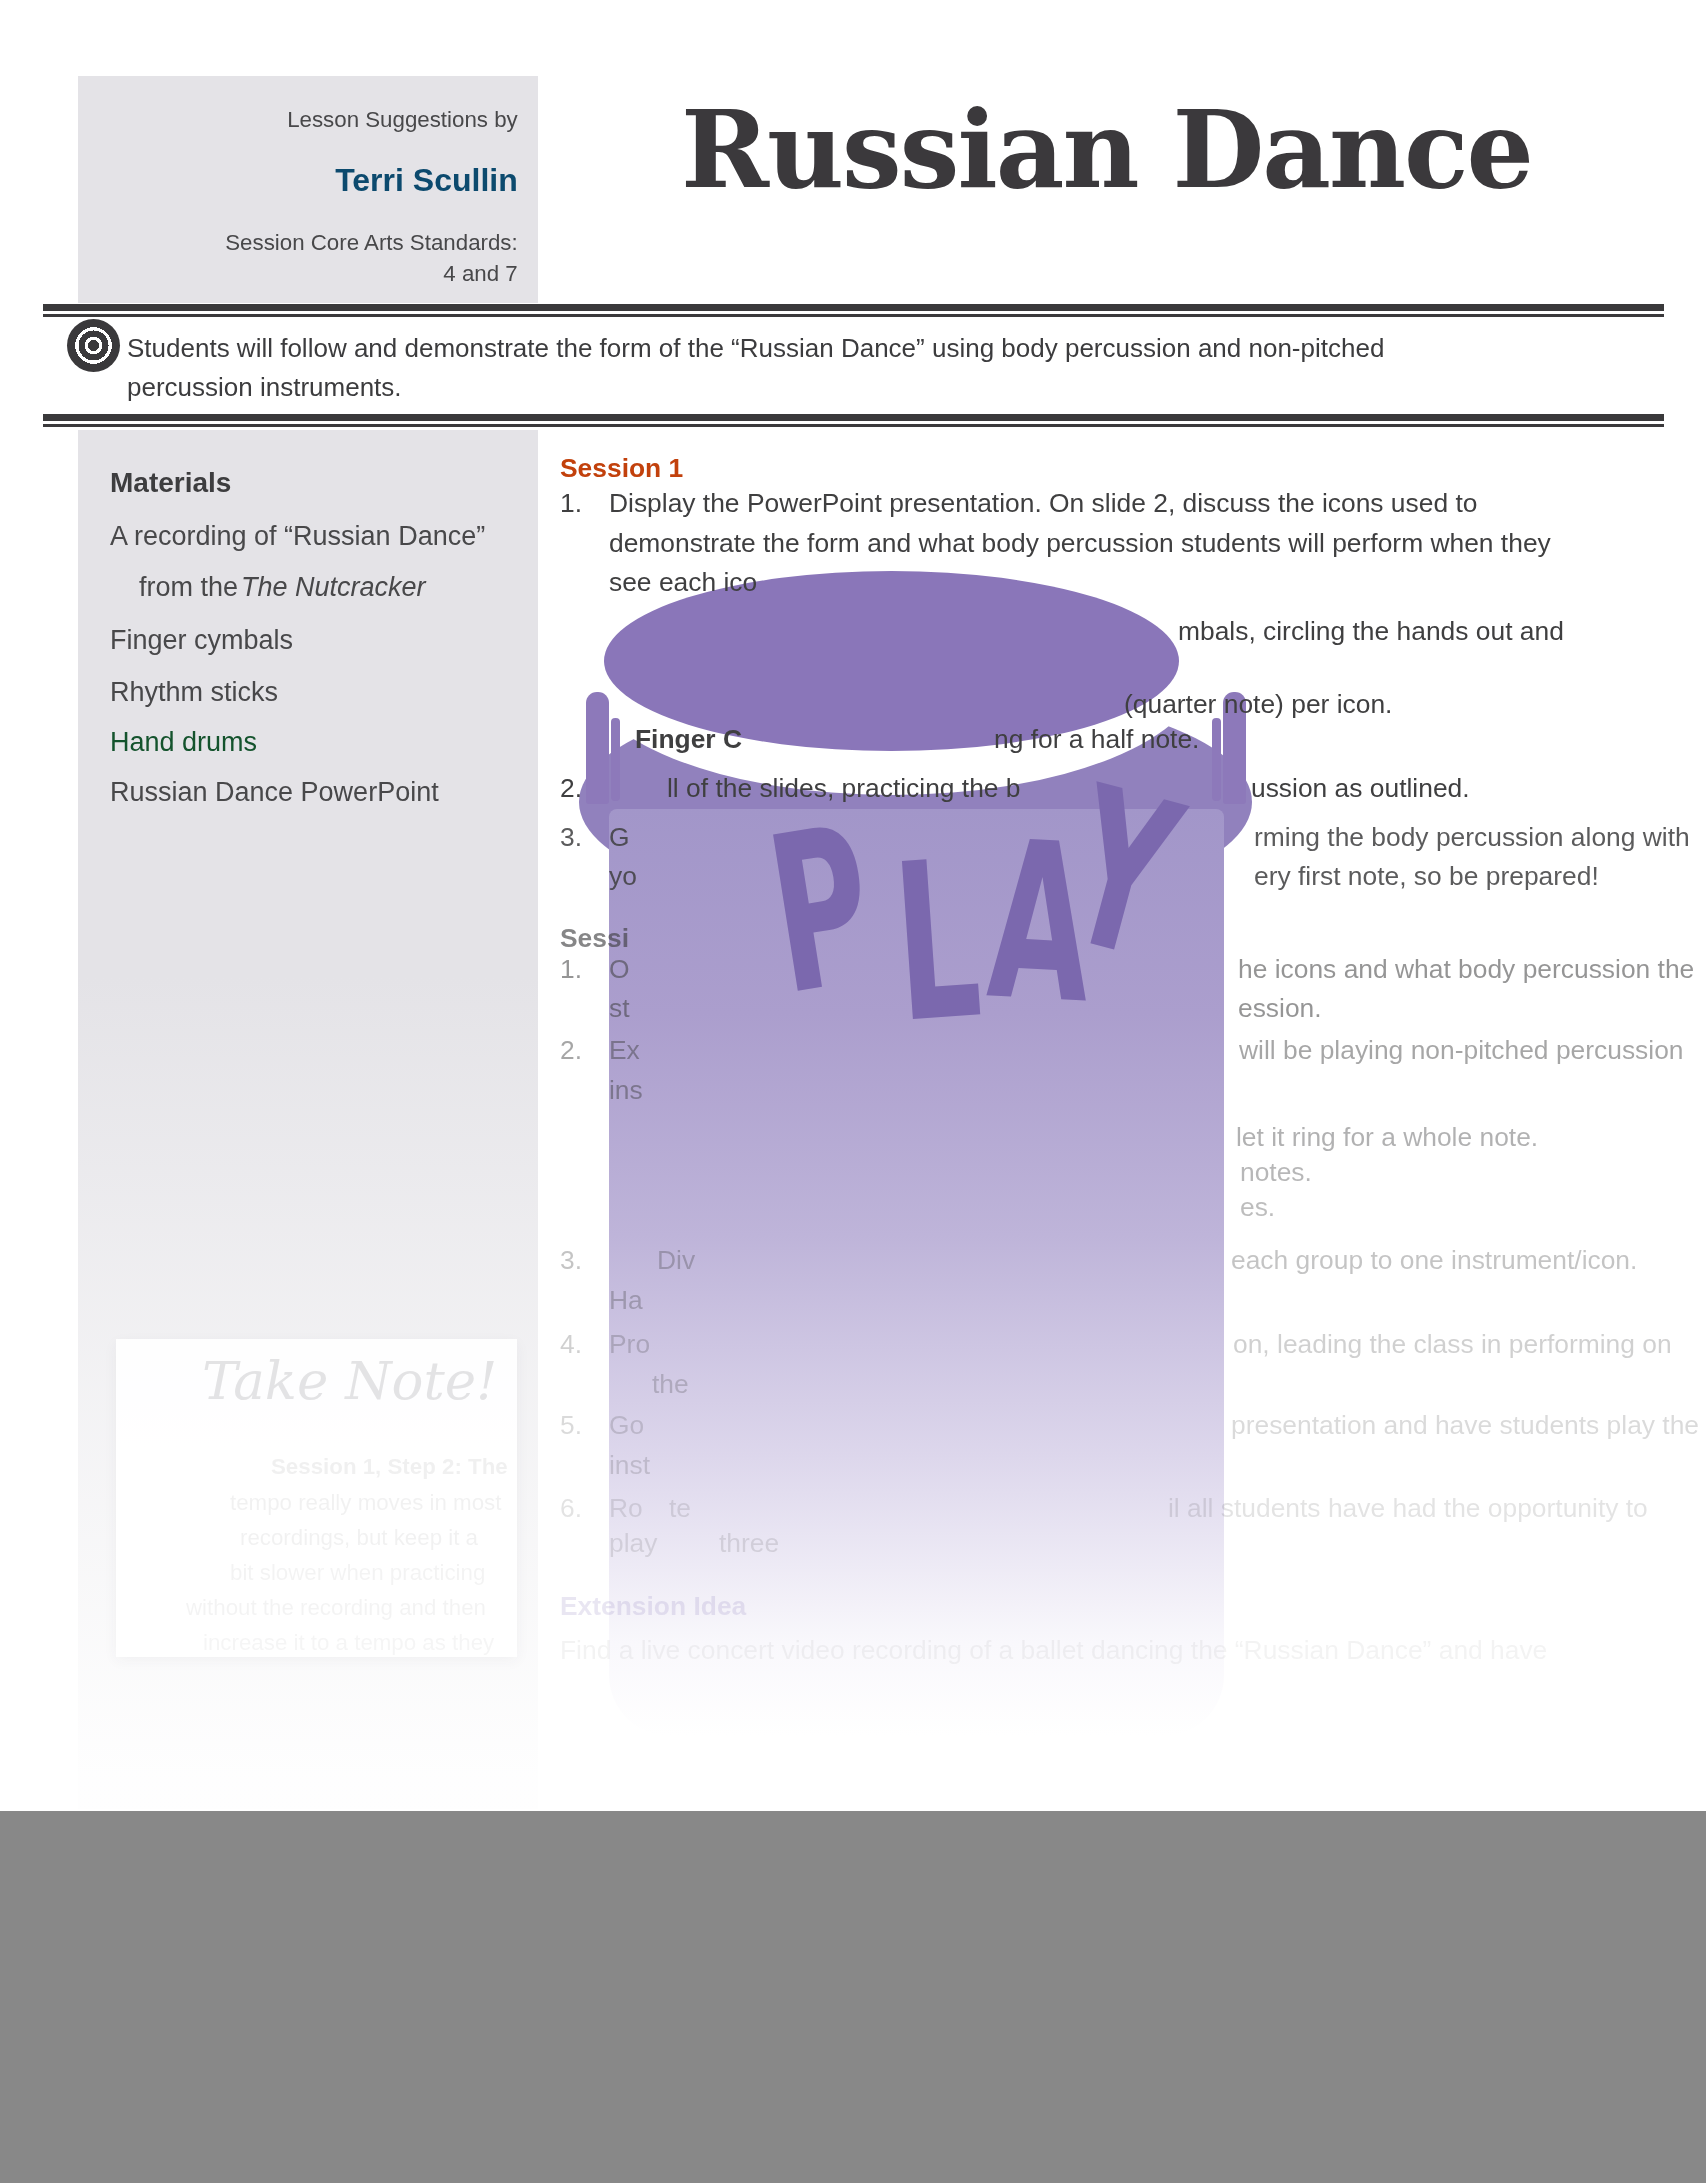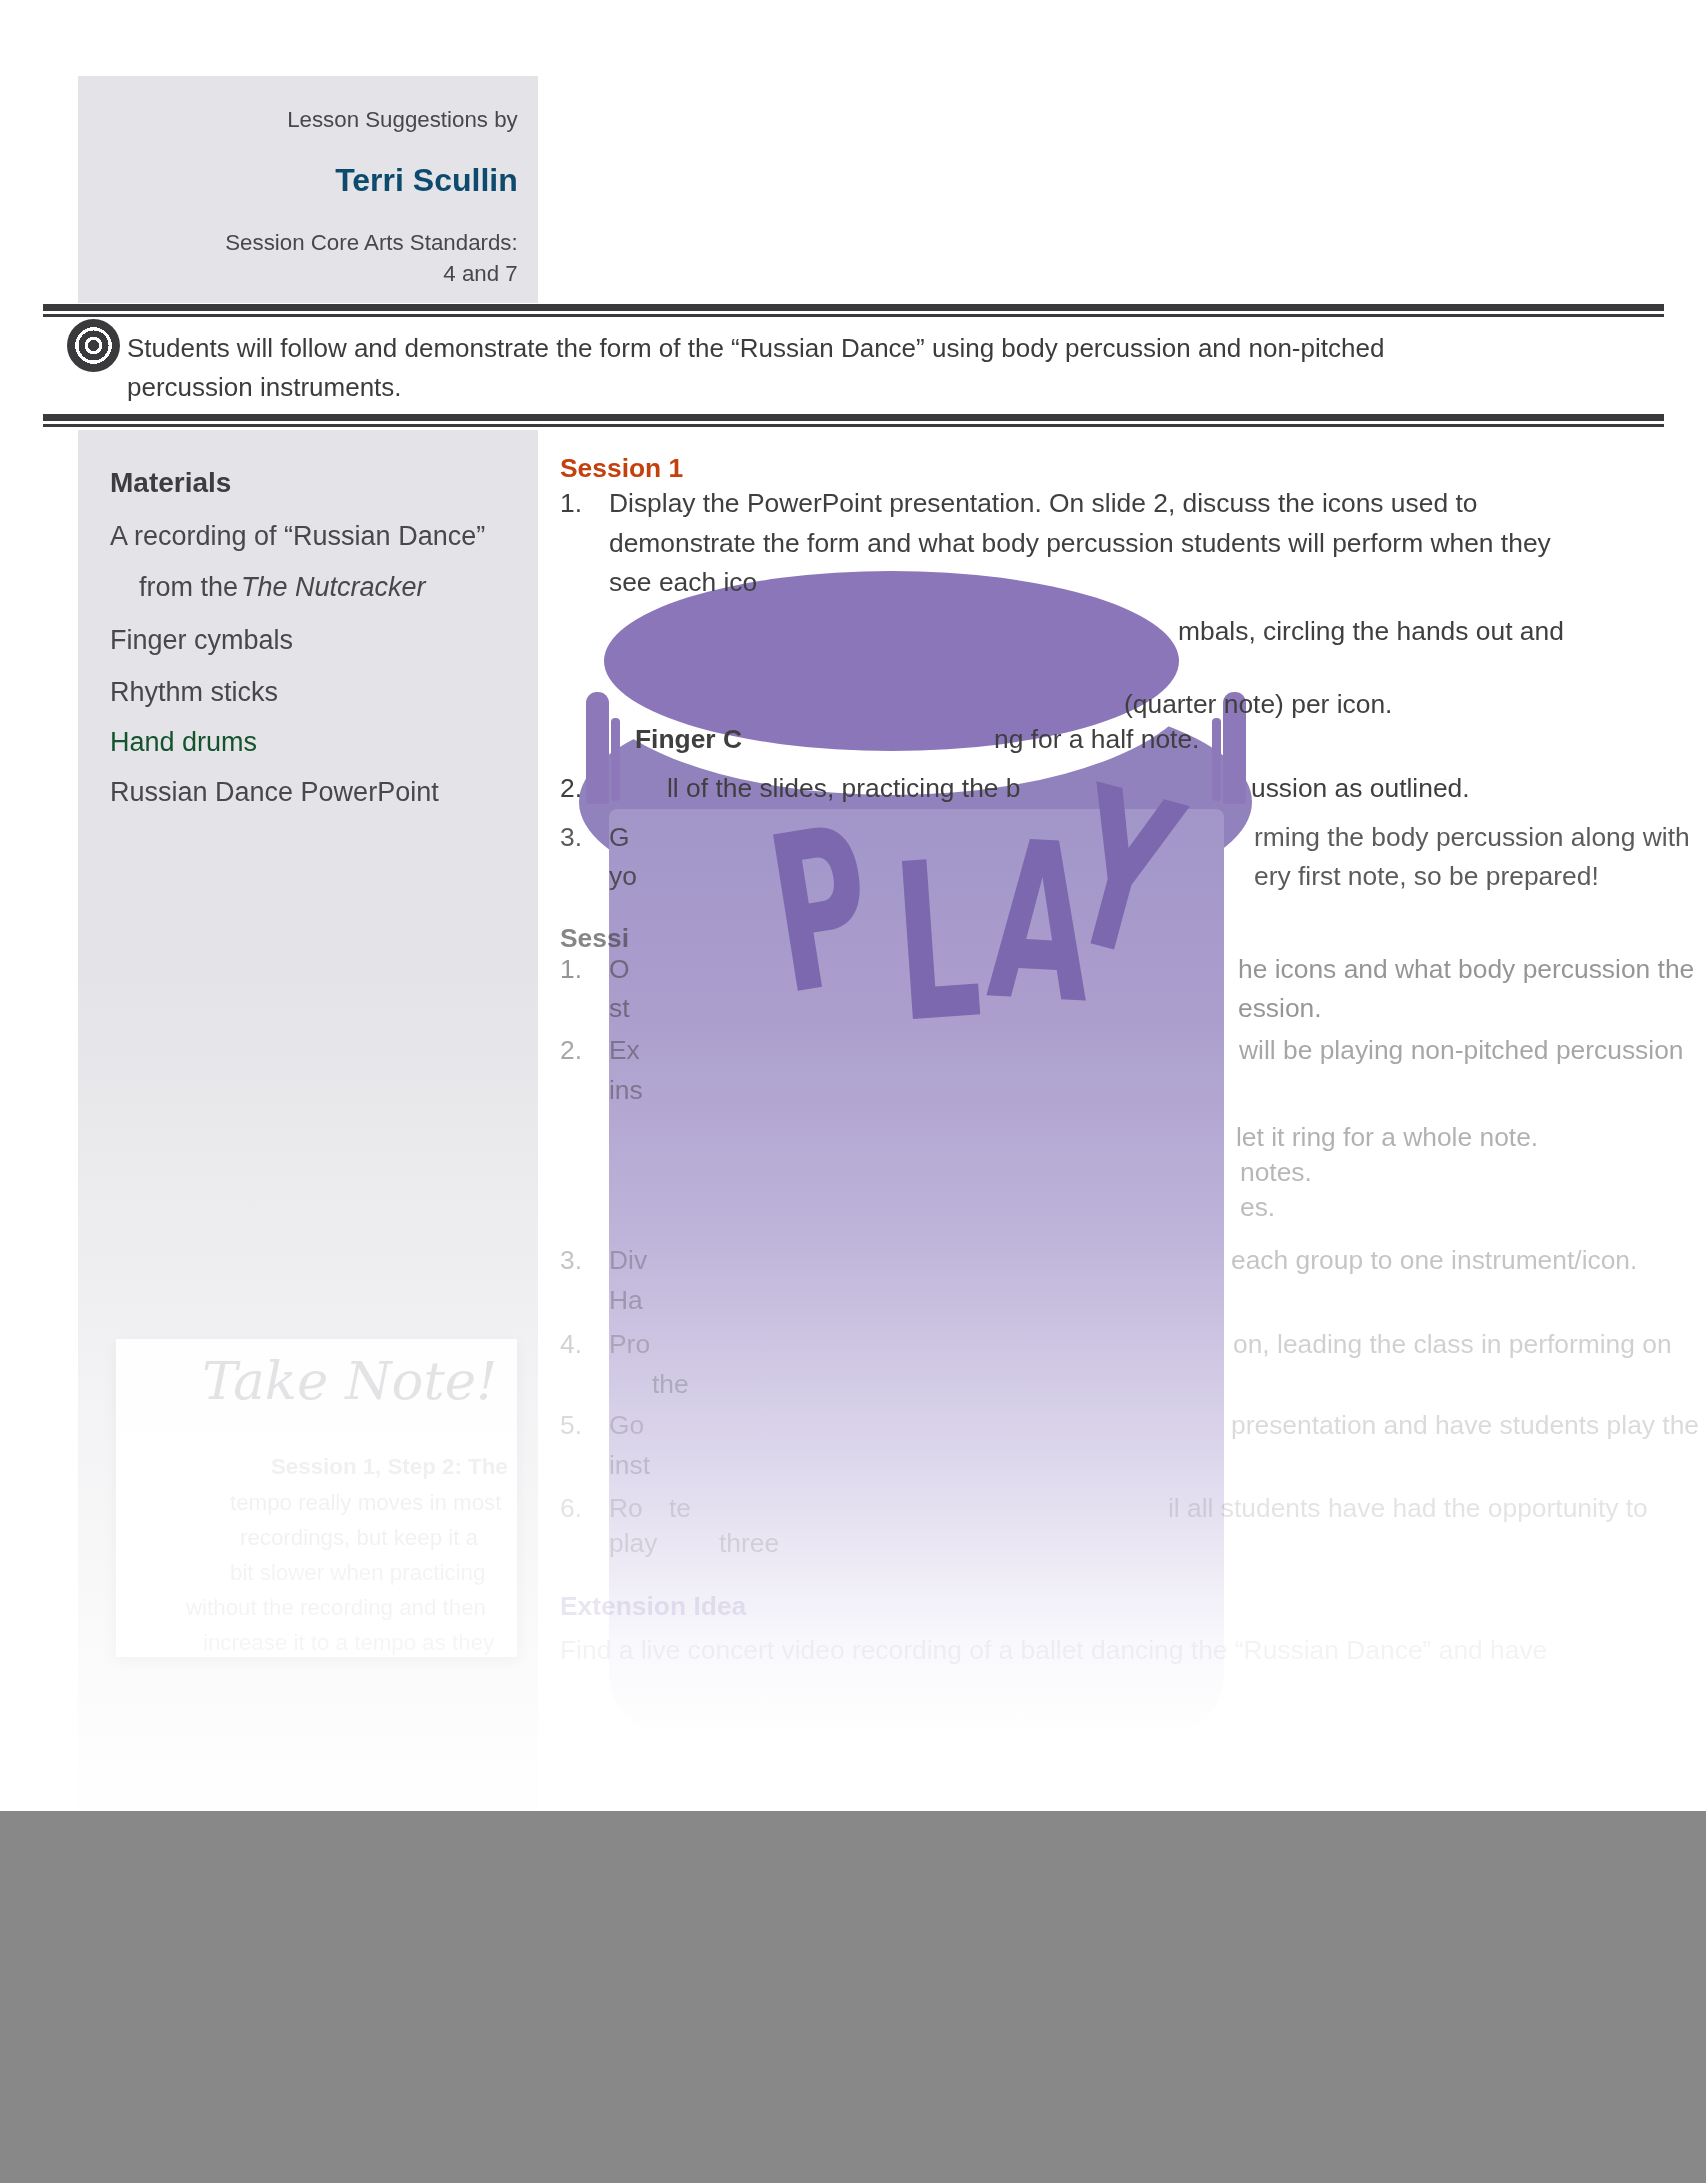--- a/index.html
+++ b/index.html
@@ -83,20 +83,21 @@
 
   <div class="sidebar-col"></div>
 
   <div class="header-box">
     <div class="kicker">Lesson Suggestions by</div>
     <div class="author">Terri Scullin</div>
     <div class="standards1">Session Core Arts Standards:</div>
     <div class="standards2">4 and 7</div>
   </div>
 
+  <div class="doc-title">Russian Dance</div>
 
   <div class="objective-band"></div>
   <div class="rule r1"></div>
   <div class="rule r2"></div>
   <div class="rule r3"></div>
   <div class="rule r4"></div>
   <div class="bullseye"></div>
   <div class="objective-text">
     <div>Students will follow and demonstrate the form of the “Russian Dance” using body percussion and non-pitched</div>
     <div>percussion instruments.</div>
@@ -152,21 +153,21 @@
       <div class="frag" style="left: 609px; top: 992px; opacity: 0.55;">st</div>
       <div class="frag" style="left: 1238px; top: 992px; opacity: 0.55;">ession.</div>
       <div class="frag" style="left: 560px; top: 1034px; opacity: 0.46;">2.</div>
       <div class="frag" style="left: 609px; top: 1034px; opacity: 0.46;">Ex</div>
       <div class="frag" style="left: 1239px; top: 1034px; opacity: 0.46;">will be playing non-pitched percussion</div>
       <div class="frag" style="left: 609px; top: 1074px; opacity: 0.46;">ins</div>
       <div class="frag" style="left: 1236px; top: 1121px; opacity: 0.4;">let it ring for a whole note.</div>
       <div class="frag" style="left: 1240px; top: 1156px; opacity: 0.37;">notes.</div>
       <div class="frag" style="left: 1240px; top: 1191px; opacity: 0.34;">es.</div>
       <div class="frag" style="left: 560px; top: 1244px; opacity: 0.3;">3.</div>
-      <div class="frag" style="left: 609px; top: 1244px; opacity: 0.3;">Div</div>
+      <div class="frag" style="left: 609px; top: 1244px; opacity: 0.3; padding-left: 48px;">Div</div>
       <div class="frag" style="left: 1231px; top: 1244px; opacity: 0.3;">each group to one instrument/icon.</div>
       <div class="frag" style="left: 609px; top: 1284px; opacity: 0.3;">Ha</div>
       <div class="frag" style="left: 560px; top: 1328px; opacity: 0.24;">4.</div>
       <div class="frag" style="left: 609px; top: 1328px; opacity: 0.24;">Pro</div>
       <div class="frag" style="left: 1233px; top: 1328px; opacity: 0.24;">on, leading the class in performing on</div>
       <div class="frag" style="left: 609px; top: 1368px; opacity: 0.24; padding-left: 43px;">the</div>
       <div class="frag" style="left: 560px; top: 1409px; opacity: 0.19;">5.</div>
       <div class="frag" style="left: 609px; top: 1409px; opacity: 0.19;">Go</div>
       <div class="frag" style="left: 1231px; top: 1409px; opacity: 0.19;">presentation and have students play the</div>
       <div class="frag" style="left: 609px; top: 1449px; opacity: 0.19;">inst</div>

